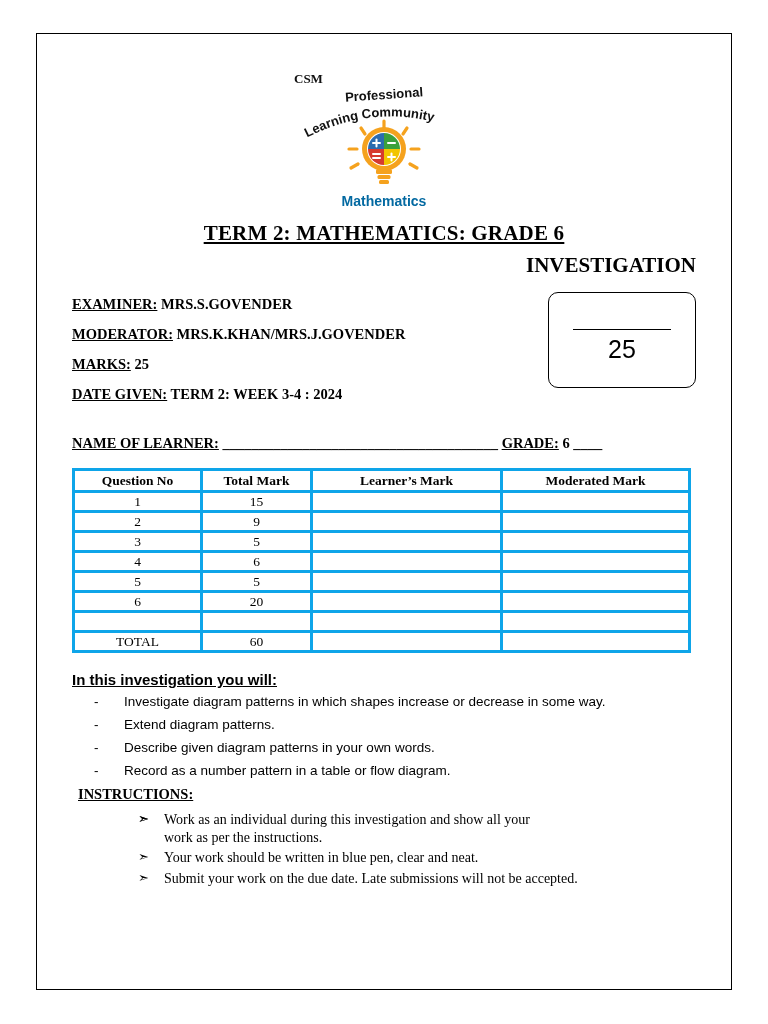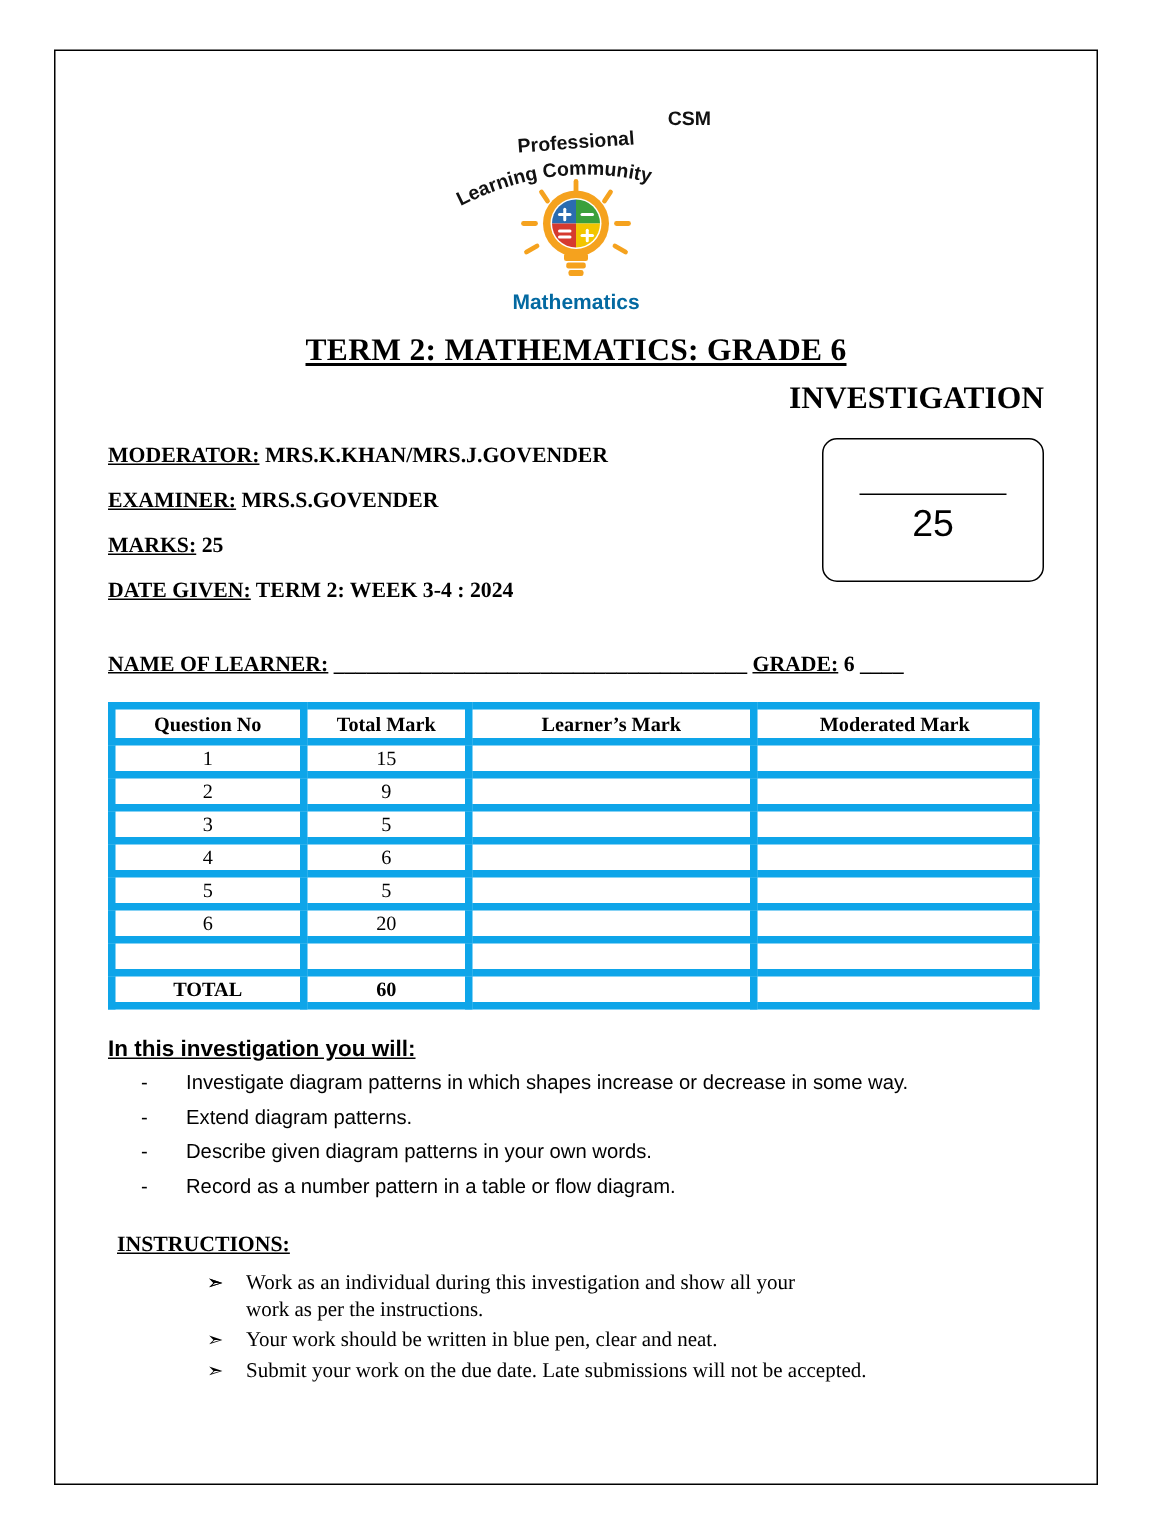--- a/index.html
+++ b/index.html
@@ -49,22 +49,22 @@
   }
   .logo-inner {
     position: relative;
     width: 180px;
     height: 140px;
   }
   .logo-csm {
     position: absolute;
     left: 0; right: 0;
     top: 0;
-    text-align: right;
-    font-family: Liberation Sans, sans-serif;
+    text-align: left;
+    font-family: Liberation Serif, serif;
     font-weight: bold;
     font-size: 13px;
     color: #111;
   }
   .logo-prof {
     position: absolute;
     left: 0; right: 0;
     top: 16px;
     text-align: center;
     font-family: "Liberation Sans", sans-serif;
@@ -164,36 +164,36 @@
   .dots { letter-spacing: 0px; }
 
   
   table.marks {
     margin-top: 16px;
     border-collapse: collapse;
     width: 616px;
     table-layout: fixed;
   }
   table.marks th, table.marks td {
-    border: 5px solid #0ea5e9;
+    border: 3px solid #0ea5e9;
     text-align: center;
     font-size: 13.5px;
     height: 17px;
     padding: 0;
   }
   table.marks th {
     font-weight: bold;
     font-size: 13.5px;
     height: 19px;
   }
   table.marks col.c1 { width: 128px; }
   table.marks col.c2 { width: 110px; }
   table.marks col.c3 { width: 190px; }
   table.marks col.c4 { width: 188px; }
-  table.marks tr.total td { font-weight: bold; }
+  table.marks tr.total td { font-weight: normal; }
   table.marks tr.blank td { height: 17px; }
 
   
   .sec-head {
     font-family: "Liberation Sans", sans-serif;
     font-weight: bold;
     font-size: 15px;
     text-decoration: underline;
     margin-top: 18px;
   }
@@ -213,21 +213,21 @@
   ul.dashlist li .dash {
     position: absolute;
     left: 0;
     top: 0;
   }
 
   .instr-head {
     font-weight: bold;
     font-size: 14.5px;
     text-decoration: underline;
-    margin-top: 22px;
+    margin-top: 6px;
     padding-left: 6px;
   }
   ul.arrowlist {
     list-style: none;
     margin: 8px 0 0 0;
     padding-left: 66px;
     font-size: 14px;
   }
   ul.arrowlist li {
     position: relative;
@@ -315,27 +315,27 @@
     </div>
 
     <div class="meta">
 
       <div class="mark-box">
         <div class="line"></div>
         <div class="num">25</div>
       </div>
 
       <div class="meta-row">
+        <span class="lbl">EXAMINER:</span>
+        <span class="val">MRS.S.GOVENDER</span>
+      </div>
+
+      <div class="meta-row">
         <span class="lbl">MODERATOR:</span>
         <span class="val">MRS.K.KHAN/MRS.J.GOVENDER</span>
-      </div>
-
-      <div class="meta-row">
-        <span class="lbl">EXAMINER:</span>
-        <span class="val">MRS.S.GOVENDER</span>
       </div>
 
 
       <div class="meta-row">
         <span class="lbl">MARKS:</span>
         <span class="val">25</span>
       </div>
 
       <div class="meta-row">
         <span class="lbl">DATE GIVEN:</span>

